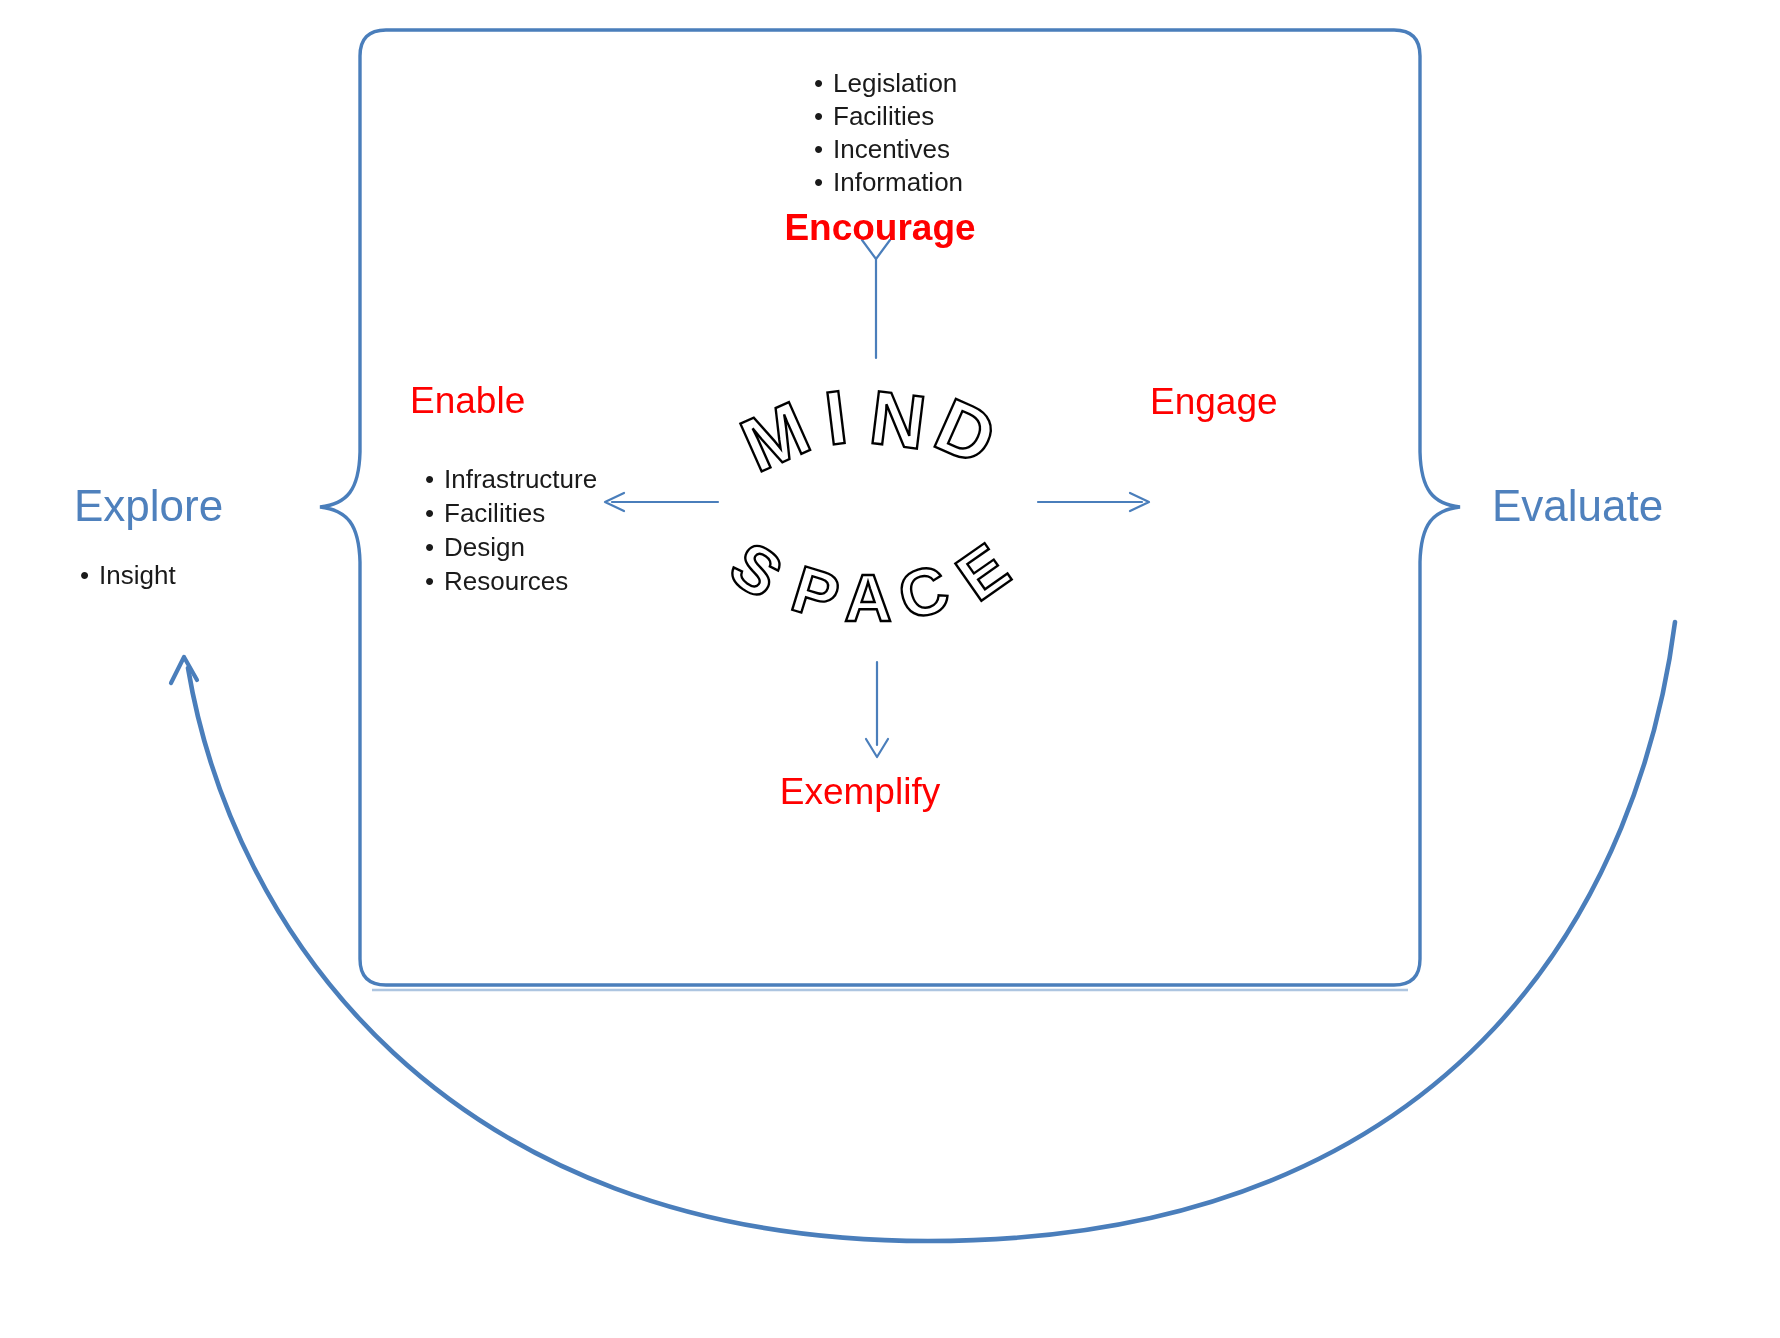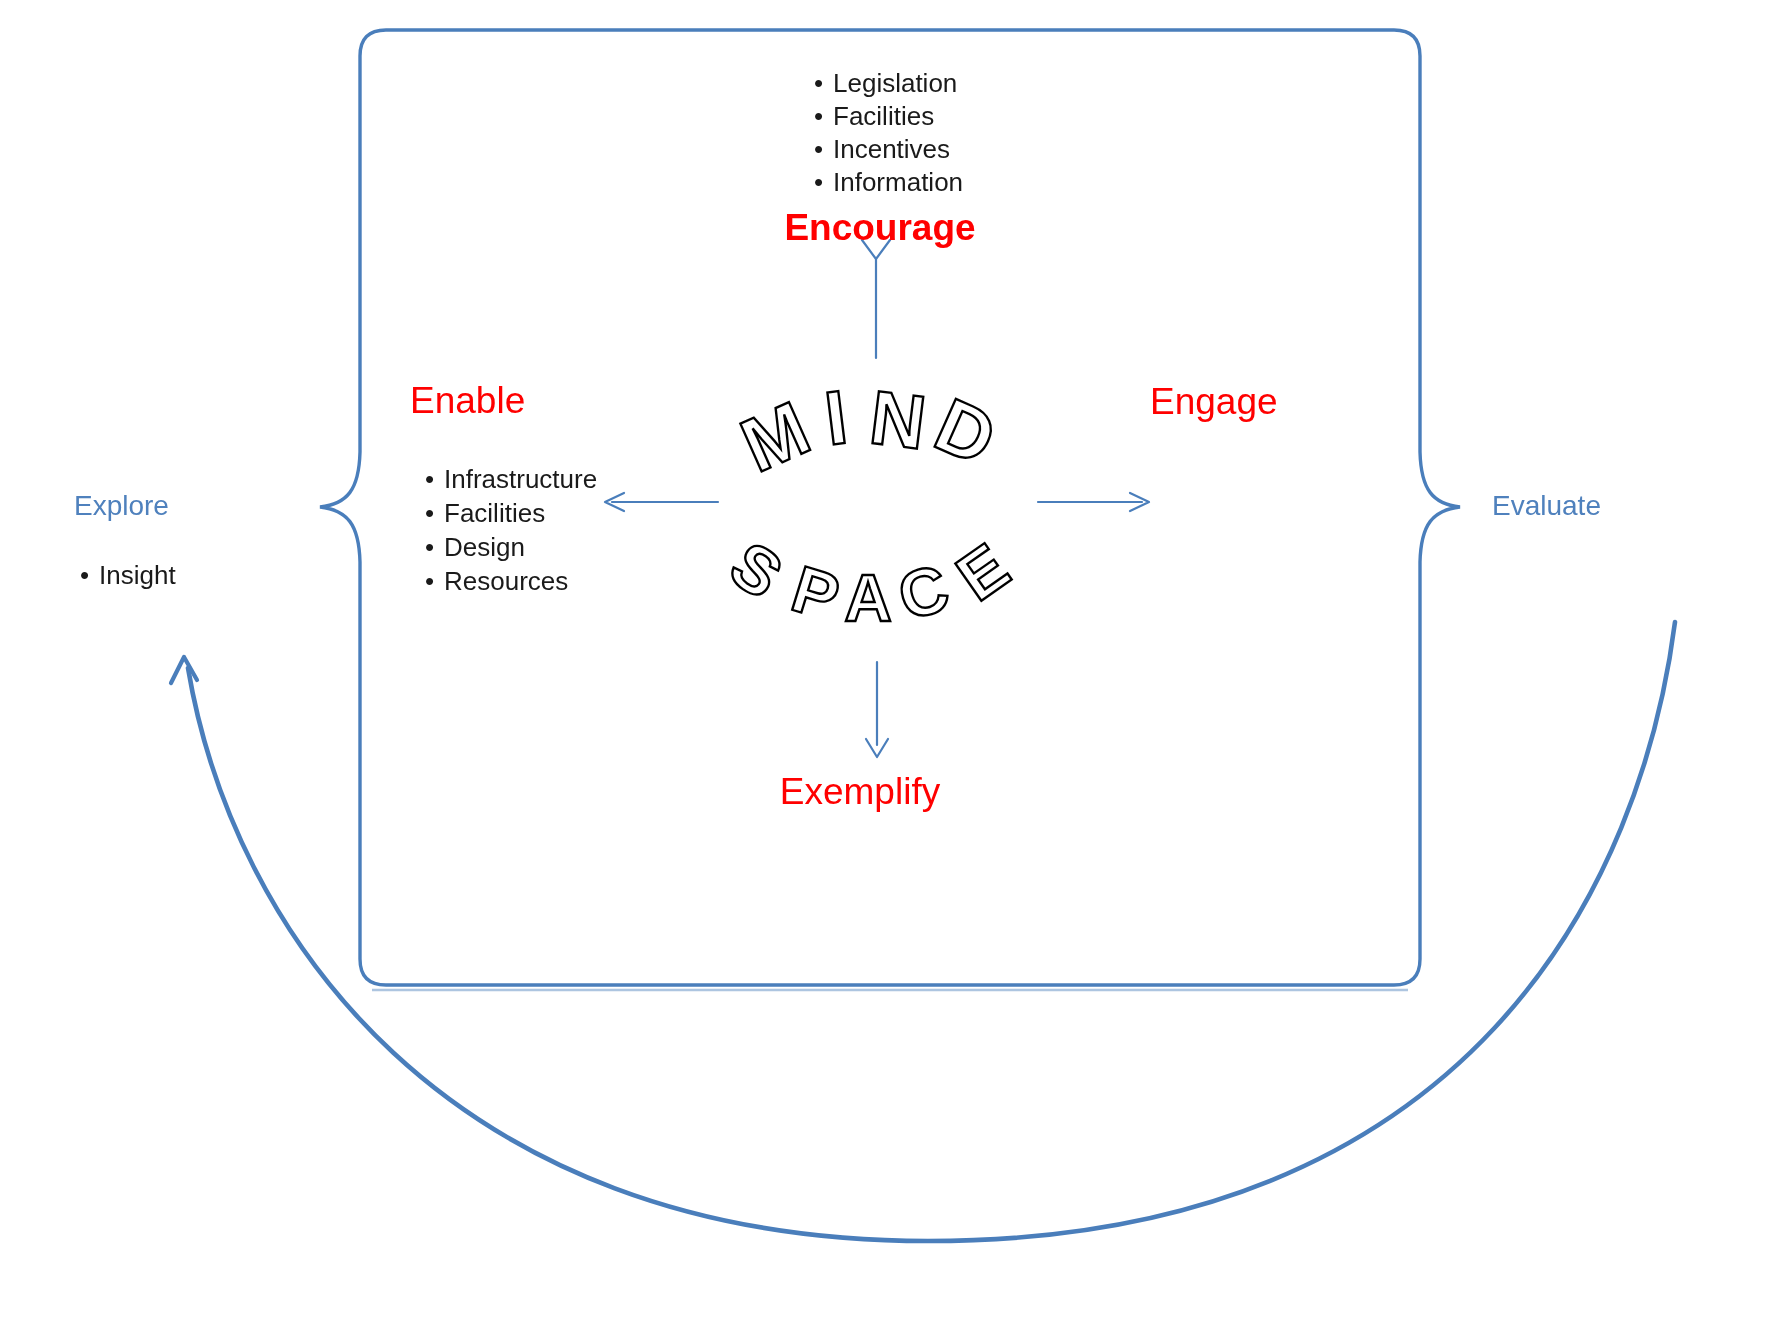--- a/index.html
+++ b/index.html
@@ -11,21 +11,21 @@
   .box-shadow{fill:none;stroke:var(--accent-blue);stroke-width:2.4;opacity:.45;}
   .cycle-arc{fill:none;stroke:var(--accent-blue);stroke-width:4.6;stroke-linecap:round;}
   .thin-arrow{fill:none;stroke:var(--accent-blue);stroke-width:2.2;stroke-linecap:round;stroke-linejoin:round;}
   .wordart text{fill:var(--wordart-fill);stroke:var(--wordart-outline);stroke-width:2.4;
                 font-family:"Liberation Sans",sans-serif;font-weight:bold;text-anchor:middle;}
   .wordart .mind-letter{font-size:76px;}
   .wordart .space-letter{font-size:66px;}
   
   .abs{position:absolute;}
   .red-heading{color:var(--red);font-size:37px;line-height:44px;white-space:nowrap;}
-  .blue-heading{color:var(--heading-blue);font-size:28px;line-height:52px;white-space:nowrap;}
+  .blue-heading{color:var(--heading-blue);font-size:44px;line-height:52px;white-space:nowrap;}
   .centered{text-align:center;}
   ul.bullets{margin:17px;padding:0;list-style:none;color:var(--text-black);font-size:26px;}
   ul.bullets li{position:relative;padding-left:21px;line-height:34px;}
   ul.bullets li::before{content:"\2022";position:absolute;left:2px;}
   ul.bullets.tight li{line-height:33px;}
   ul.bullets.loose li{line-height:35px;}
   ul.bullets.wrap{width:238px;}
   ul.bullets.wrap li{line-height:32px;}
 </style>
 </head>

